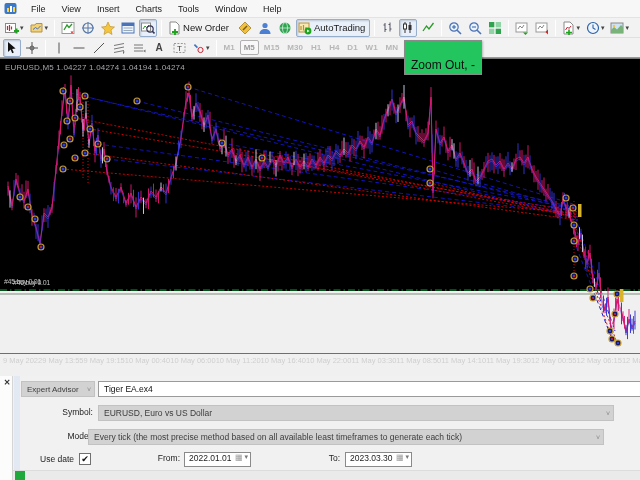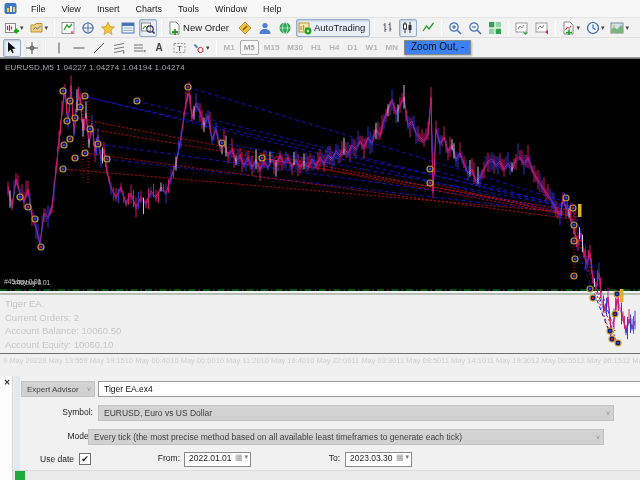--- a/index.html
+++ b/index.html
@@ -21,22 +21,22 @@
           padding:0 1px; margin:0 1px; border:1px solid transparent; border-radius:2px; }
   .pressed { border:1px solid #96aecb !important; background:#e9f0f9 !important;
              box-shadow:inset 1px 1px 2px rgba(60,80,110,.25);justify-content:space-between; }
   .sep { width:1px; height:16px; background:#c3c3c3; border-right:1px solid #fff; margin:0 3px; }
   .dd { font-size:7px; color:#444; margin-left:1px; }
   .tlabel { font-size:9.5px; color:#1a1a1a; margin:0 3px 0 2px; white-space:nowrap; }
   .tool-glyph { font-size:10px; color:#444; line-height:1; }
   .tf { font-size:8px; font-weight:bold; color:#b6b6b6; padding:2px 3px; margin:0 1px; }
   .tf-active { border:1px solid #b0b0b0; background:#f8f8f8; color:#9a9a9a; border-radius:2px; }
 
-  .tooltip { position:absolute; left:404px; top:40px; z-index:60; background:#3b82f6;
-             border:1px solid #8a8a8a; font-size:10px; color:#111; padding:0 6px 2px;
+  .tooltip { position:absolute; left:404px; top:40px; z-index:60; background:#22c55e;
+             border:1px solid #8a8a8a; font-size:12px; color:#111; padding:17px 6px 2px;
              box-shadow:1px 1px 2px rgba(0,0,0,.25); }
 
   
   .chart { position:absolute; left:0; top:58px; width:640px; height:233px; background:#000000;
            border-top:1px solid #777; }
   .chart-title { position:absolute; left:5px; top:4px; font-size:8px; color:#a7a7ad; letter-spacing:.2px; }
   .chart svg { position:absolute; left:0; top:0; }
   .order-label { position:absolute; font-size:7px; color:#c4c4c4; letter-spacing:-.3px; white-space:nowrap; }
   .ol1 { left:4px; top:219px; } .ol2 { left:13px; top:220px; }
   .ea-overlay { position:absolute; left:5px; top:238px; font-size:9.5px; color:#c6c6c6; line-height:13.5px; }
@@ -760,26 +760,20 @@
         <circle cx="612" cy="338" r="3" fill="#101a70" stroke="#c79a2e" stroke-width="1.2"></circle>
         <circle cx="612" cy="338" r="1.1" fill="#e02020"></circle>
         <circle cx="618" cy="342" r="3" fill="#101a70" stroke="#c79a2e" stroke-width="1.2"></circle>
         <circle cx="618" cy="342" r="1.1" fill="#3a4ae0"></circle>
         <rect x="578" y="203" width="3.5" height="13" fill="#d8b42a"></rect>
         <rect x="620" y="288" width="3.5" height="13" fill="#d8b42a"></rect>
       </svg>
     <div class="chart-title">EURUSD,M5 1.04227 1.04274 1.04194 1.04274</div>
     <div class="order-label ol1">#45 buy 0.01</div>
     <div class="order-label ol2">#46 buy 0.01</div>
-    <div class="ea-overlay">
-      <div>Tiger EA.</div>
-      <div>Current Orders:  2</div>
-      <div>Account Balance: 10060.50</div>
-      <div>Account Equity: 10060.10</div>
-    </div>
     <div class="xaxis">
       <span>9 May 2022</span>
       <span>9 May 13:55</span>
       <span>9 May 19:15</span>
       <span>10 May 00:40</span>
       <span>10 May 06:00</span>
       <span>10 May 11:20</span>
       <span>10 May 16:40</span>
       <span>10 May 22:00</span>
       <span>11 May 03:30</span>

